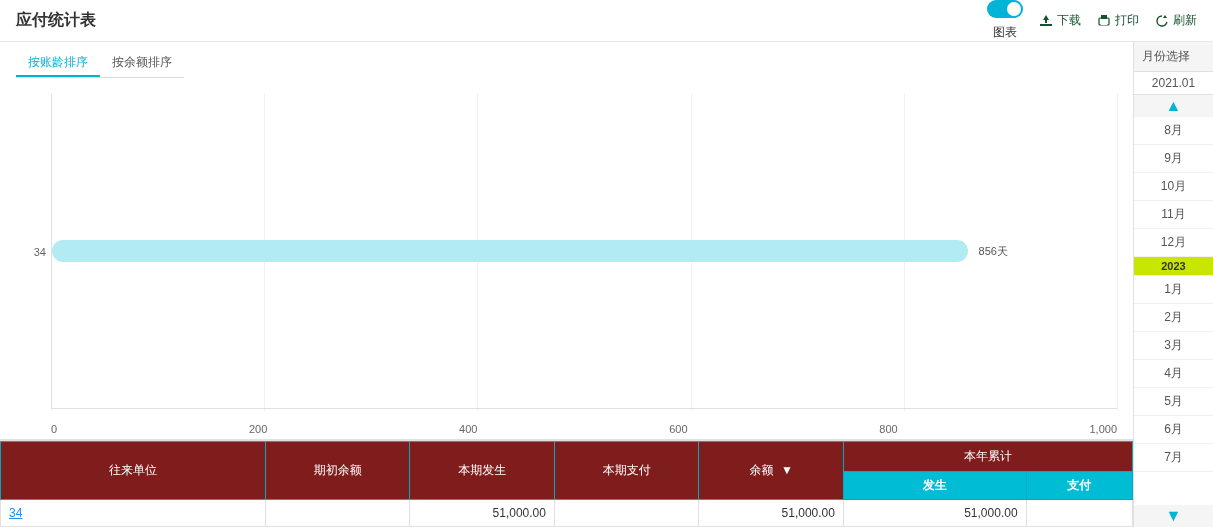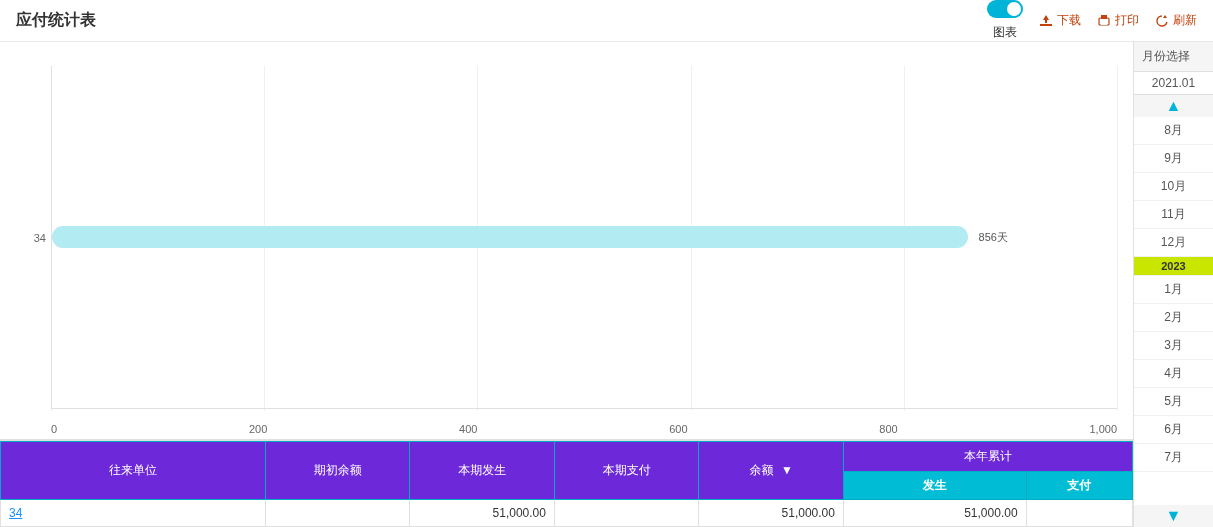--- a/index.html
+++ b/index.html
@@ -7,21 +7,21 @@
 
     .app-container { display: flex; flex-direction: column; width: 1213px; height: 527px; background: #fff; position: relative; }
 
     
     .header { display: flex; align-items: center; justify-content: space-between; padding: 8px 16px; border-bottom: 1px solid #e8e8e8; height: 42px; background: #fff; }
     .header-title { font-size: 16px; font-weight: bold; color: #333; }
     .header-actions { display: flex; align-items: center; gap: 16px; }
     .toggle-wrap { display: flex; align-items: center; gap: 6px; flex-direction: column; }
     .toggle-btn { width: 36px; height: 18px; background: #00b4d8; border-radius: 9px; position: relative; cursor: pointer; }
     .toggle-btn::after { content: ''; position: absolute; width: 14px; height: 14px; background: #fff; border-radius: 50%; top: 2px; right: 2px; }
-    .action-btn { display: flex; align-items: center; gap: 4px; cursor: pointer; color: #c2410c; font-size: 12px; }
+    .action-btn { display: flex; align-items: center; gap: 4px; cursor: pointer; color: #14532d; font-size: 12px; }
 
     
     .main-content { display: flex; flex: 1; overflow: hidden; }
 
     
     .chart-section { flex: 1; display: flex; flex-direction: column; overflow: hidden; }
 
     
     .chart-header { display: flex; align-items: center; justify-content: space-between; padding: 8px 16px; }
     .chart-legend { display: flex; align-items: center; gap: 8px; }
@@ -43,21 +43,21 @@
     .x-axis { position: absolute; bottom: 0; left: 35px; right: 0; height: 28px; display: flex; align-items: flex-end; }
     .x-labels { display: flex; justify-content: space-between; width: 100%; padding-bottom: 4px; }
     .x-label { font-size: 11px; color: #666; }
     .grid-lines { position: absolute; left: 35px; right: 0; top: 0; bottom: 28px; }
     .grid-line { position: absolute; top: 0; bottom: 0; width: 1px; background: #f0f0f0; }
 
     
     .table-section { border-top: 2px solid #e0e0e0; }
     .table-wrap { overflow-x: auto; }
     table { width: 100%; border-collapse: collapse; }
-    .th-header { background: #6d28d9; color: #fff; font-weight: normal; padding: 6px 8px; text-align: center; font-size: 12px; border: 1px solid #00acc1; }
+    .th-header { background: #7f1d1d; color: #fff; font-weight: normal; padding: 6px 8px; text-align: center; font-size: 12px; border: 1px solid #00acc1; }
     .td-cell { padding: 6px 8px; text-align: right; font-size: 12px; border: 1px solid #e0e0e0; background: #fff; }
     .td-cell.link { color: #1890ff; text-decoration: underline; cursor: pointer; text-align: left; }
     .sub-header-row th { background: #00bcd4; color: #fff; font-weight: bold; padding: 5px 8px; text-align: center; font-size: 12px; border: 1px solid #00acc1; }
 
     
     .sidebar { width: 80px; border-left: 1px solid #e0e0e0; display: flex; flex-direction: column; background: #fff; }
     .sidebar-header { background: #f5f5f5; padding: 6px 8px; font-size: 12px; color: #555; border-bottom: 1px solid #e0e0e0; text-align: left; }
     .sidebar-year { background: #fff; padding: 4px 8px; text-align: center; font-size: 12px; color: #555; border-bottom: 1px solid #e0e0e0; }
     .sidebar-nav-btn { width: 100%; height: 22px; background: #f5f5f5; border: none; cursor: pointer; display: flex; align-items: center; justify-content: center; color: #00b4d8; font-size: 14px; }
     .month-item { padding: 5px 8px; text-align: center; font-size: 12px; color: #555; cursor: pointer; border-bottom: 1px solid #f0f0f0; }
@@ -102,20 +102,24 @@
         <span>刷新</span>
       </div>
     </div>
   </div>
 
   <div class="main-content">
 
     <div class="chart-section">
 
       <div class="chart-header">
+        <div class="sort-tabs">
+          <div class="sort-tab active">按账龄排序</div>
+          <div class="sort-tab">按余额排序</div>
+        </div>
       </div>
 
       <div class="chart-wrap" style="height: 260px;">
         <div class="chart-area">
 
           <div class="y-axis-labels">
             <div class="y-label">34</div>
           </div>
 
           <div class="grid-lines">

